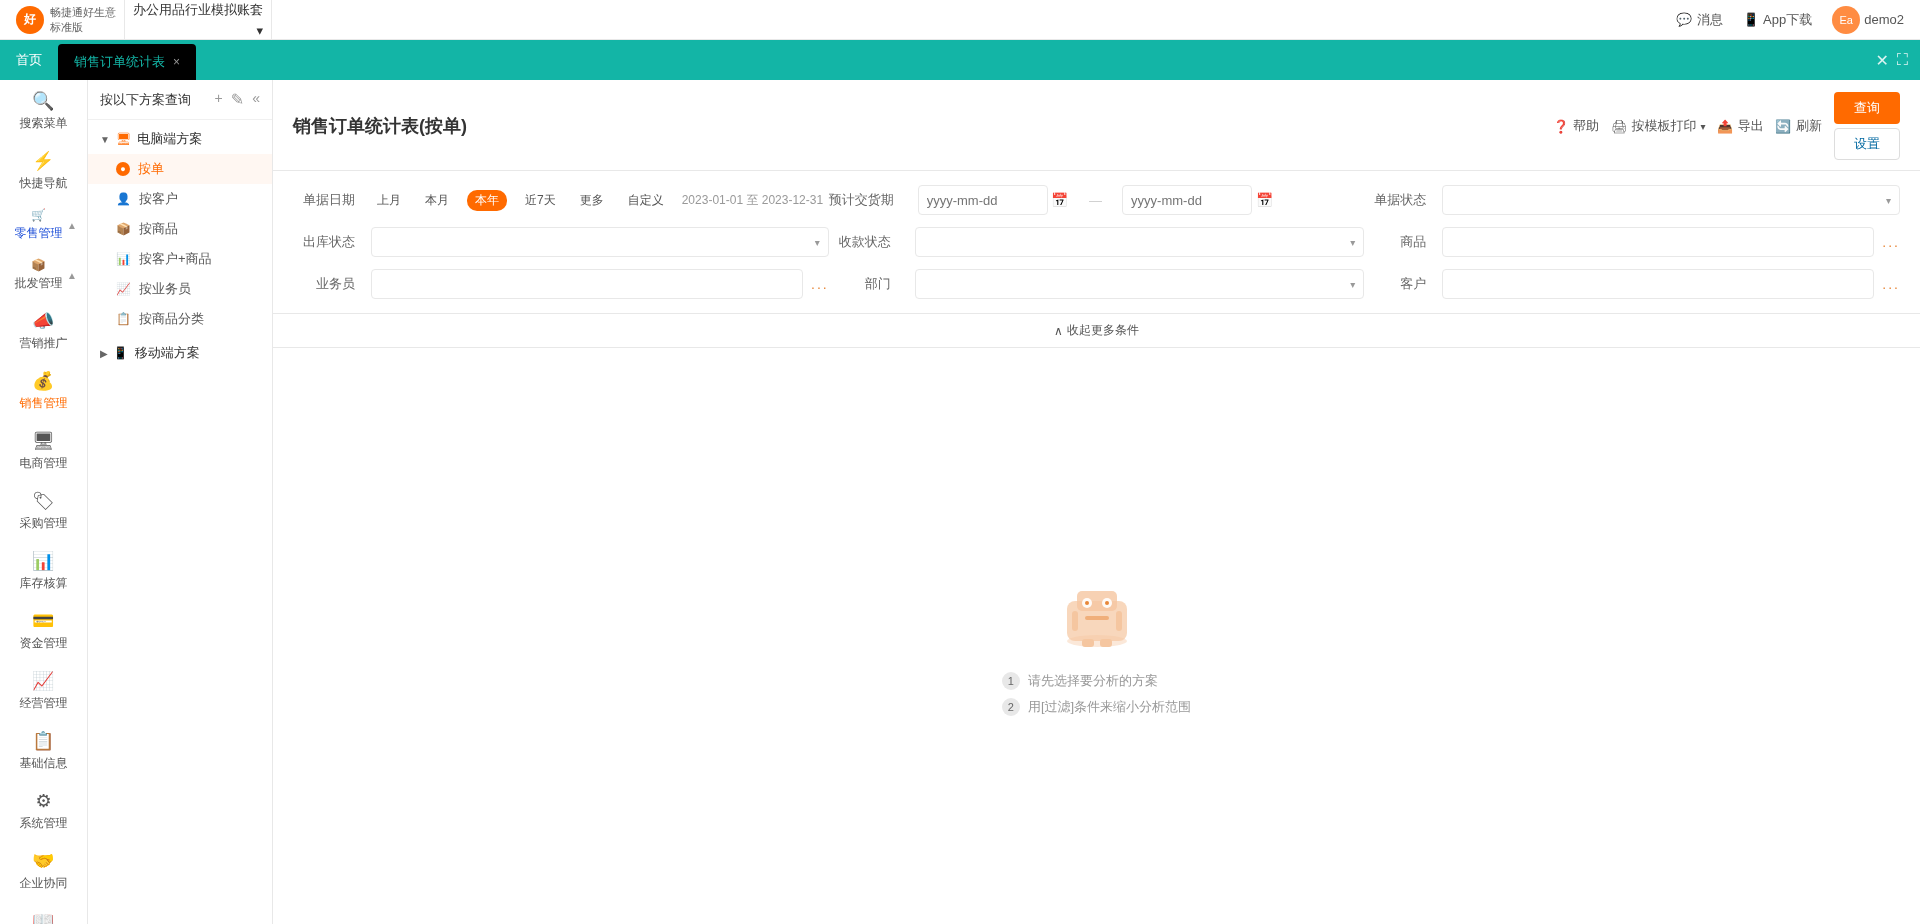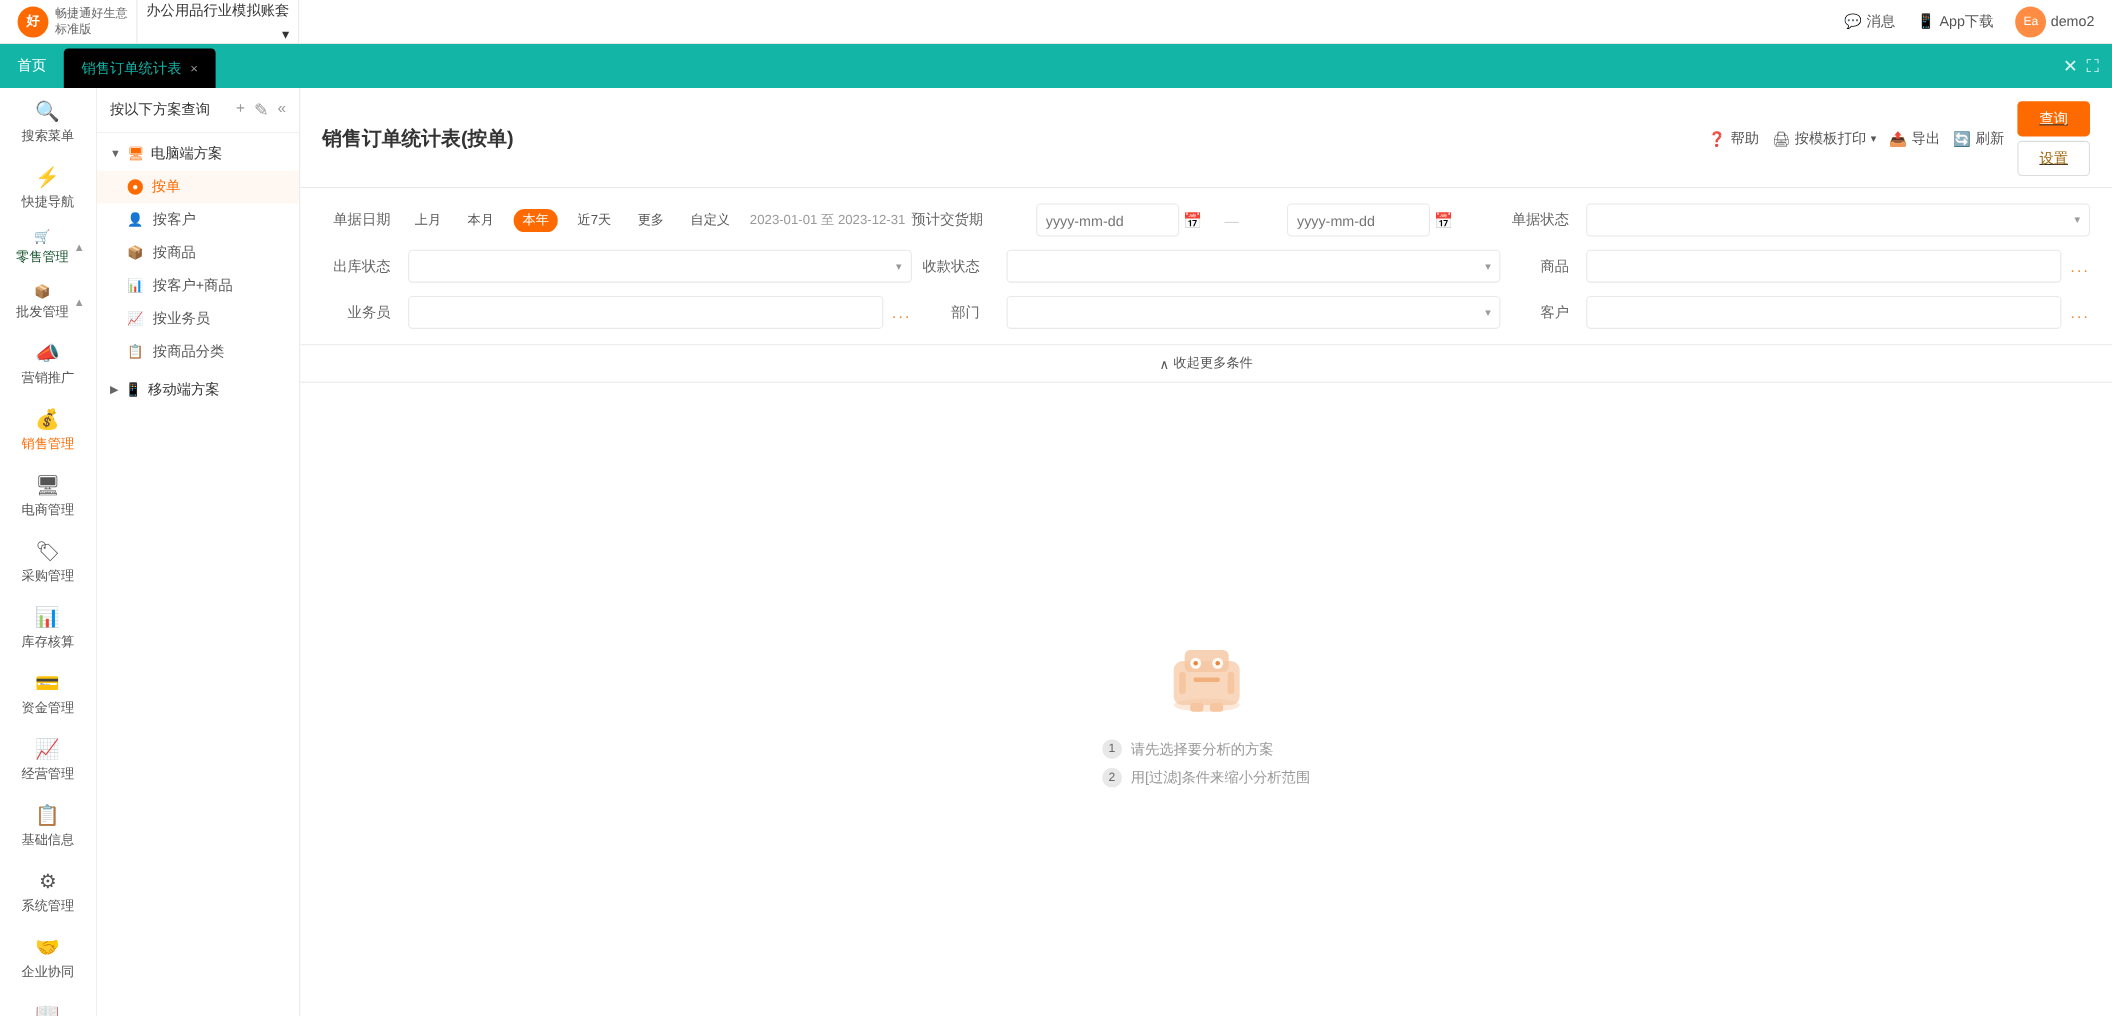--- a/index.html
+++ b/index.html
@@ -62,21 +62,21 @@
     .date-range-text { font-size: 12px; color: #999; margin-left: 4px; }
     .filter-input { border: 1px solid #e8e8e8; border-radius: 4px; padding: 4px 8px; font-size: 13px; color: #333; background: #fff; flex: 1; min-width: 120px; height: 30px; }
     .filter-input::placeholder { color: #ccc; }
     .filter-select { border: 1px solid #e8e8e8; border-radius: 4px; padding: 4px 8px; font-size: 13px; color: #333; background: #fff; height: 30px; display: flex; align-items: center; justify-content: space-between; cursor: pointer; flex: 1; min-width: 160px; }
     .filter-select-arrow { color: #999; font-size: 10px; }
     .filter-divider { color: #ccc; padding: 0 4px; }
     .filter-section { display: flex; align-items: center; flex: 1; min-width: 300px; gap: 8px; }
     .filter-section-mid { display: flex; align-items: center; flex: 1; min-width: 300px; gap: 16px; }
     .filter-section-right { display: flex; align-items: center; flex: 1; min-width: 300px; gap: 8px; }
     .date-input-wrap { display: flex; align-items: center; gap: 4px; }
-    .date-input { border: 1px solid #e8e8e8; border-radius: 4px; padding: 4px 8px; font-size: 13px; color: #ccc; height: 30px; width: 130px; margin-left: 24px; }
+    .date-input { border: 1px solid #e8e8e8; border-radius: 4px; padding: 4px 8px; font-size: 13px; color: #ccc; height: 30px; width: 130px; }
     .cal-icon { color: #e8873a; cursor: pointer; font-size: 14px; }
     .more-dots { color: #e8873a; cursor: pointer; font-size: 14px; letter-spacing: 2px; }
 
     
     .collapse-bar { display: flex; justify-content: center; align-items: center; padding: 8px; background: #fff; border-bottom: 1px solid #e8e8e8; cursor: pointer; flex-shrink: 0; }
     .collapse-text { font-size: 12px; color: #555; display: flex; align-items: center; gap: 4px; }
 
     
     .empty-state { flex: 1; display: flex; flex-direction: column; align-items: center; justify-content: center; gap: 16px; background: #fff; }
     .empty-hints { display: flex; flex-direction: column; gap: 8px; }
@@ -84,21 +84,21 @@
     .hint-num { width: 18px; height: 18px; border-radius: 50%; background: #e8e8e8; color: #666; font-size: 11px; display: flex; align-items: center; justify-content: center; flex-shrink: 0; }
 
     .sidebar-nav { width: 88px; background: #fff; border-right: 1px solid #e8e8e8; display: flex; flex-direction: column; flex-shrink: 0; overflow-y: auto; }
     .nav-item { padding: 10px 0 8px; display: flex; flex-direction: column; align-items: center; cursor: pointer; font-size: 12px; color: #555; gap: 3px; }
     .nav-item.active { color: #ff6a00; }
     .nav-item .nav-icon { font-size: 18px; }
     .nav-item-row { padding: 8px 10px; display: flex; align-items: center; justify-content: space-between; cursor: pointer; font-size: 12px; color: #555; }
     .expand-arrow { font-size: 10px; color: #999; }
 
     .btn-query { background: #ff6a00; color: #fff; border: none; padding: 0 20px; border-radius: 4px; cursor: pointer; font-size: 13px; height: 32px; font-family: inherit; }
-    .btn-set { background: #fff; color: #a16207; border: 1px solid #ddd; padding: 0 12px; border-radius: 4px; cursor: pointer; font-size: 13px; height: 32px; font-family: inherit; }
+    .btn-set { background: #fff; color: #0369a1; border: 1px solid #ddd; padding: 0 12px; border-radius: 4px; cursor: pointer; font-size: 13px; height: 32px; font-family: inherit; }
   </style>
 </head>
 <body>
 
 <div class="top-bar">
   <div class="top-bar-left">
     <div class="logo-area">
       <div class="logo-icon">好</div>
       <div class="logo-text">
         <div>畅捷通好生意</div>
@@ -147,21 +147,21 @@
       <span class="nav-icon">🔍</span>
       <span>搜索菜单</span>
     </div>
     <div class="nav-item">
       <span class="nav-icon">⚡</span>
       <span>快捷导航</span>
     </div>
     <div class="nav-item-row">
       <div style="display:flex;flex-direction:column;align-items:center;flex:1;gap:3px;">
         <span>🛒</span>
-        <span style="font-size:12px;color:#14532d;">零售管理</span>
+        <span style="font-size:12px;color:#1d4ed8;">零售管理</span>
       </div>
       <span class="expand-arrow">▲</span>
     </div>
     <div class="nav-item-row">
       <div style="display:flex;flex-direction:column;align-items:center;flex:1;gap:3px;">
         <span>📦</span>
         <span style="font-size:12px;color:#555;">批发管理</span>
       </div>
       <span class="expand-arrow">▲</span>
     </div>
@@ -279,21 +279,21 @@
           <span style="font-size:10px;">▾</span>
         </div>
         <div class="page-action-item">
           <span>📤</span>
           <span>导出</span>
         </div>
         <div class="page-action-item">
           <span>🔄</span>
           <span>刷新</span>
         </div>
-        <div style="display:flex;flex-direction:column;gap:4px;text-decoration:underline;">
+        <div style="display:flex;flex-direction:column;gap:4px;">
           <button class="btn-query">查询</button>
           <button class="btn-set">设置</button>
         </div>
       </div>
     </div>
 
     <div class="filter-area">
 
       <div class="filter-row">
         <div class="filter-section">

